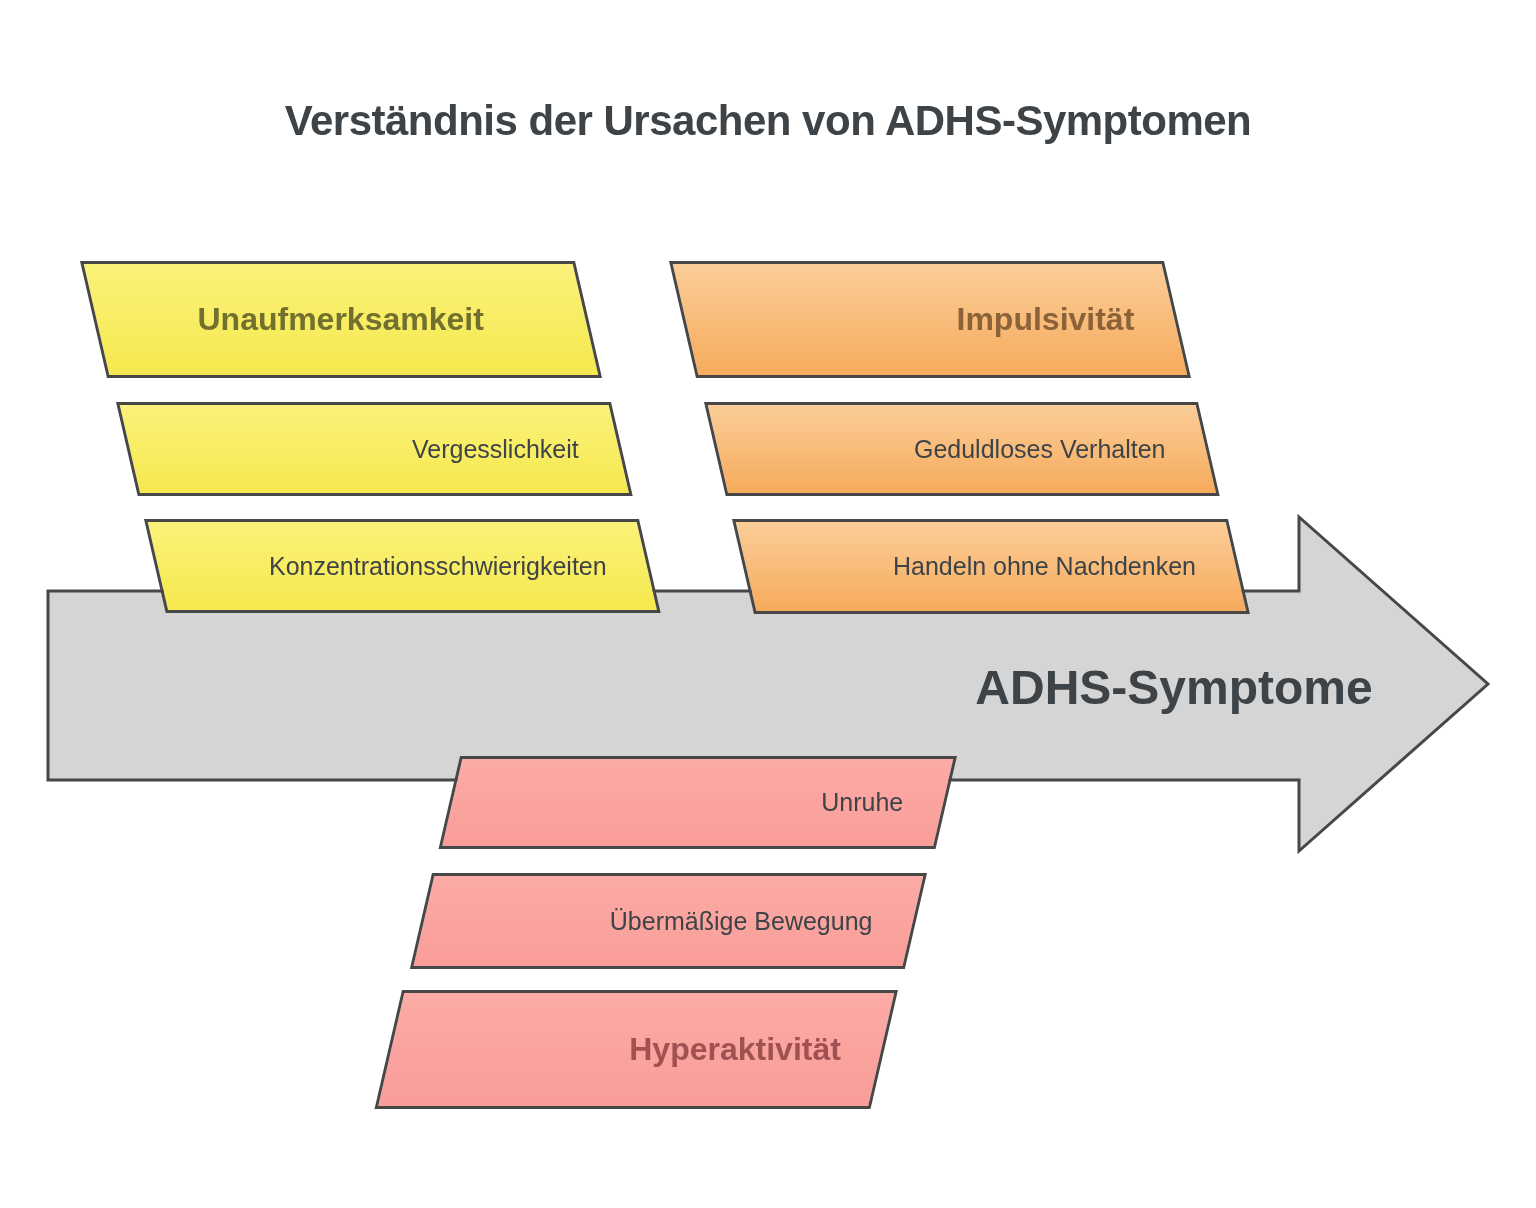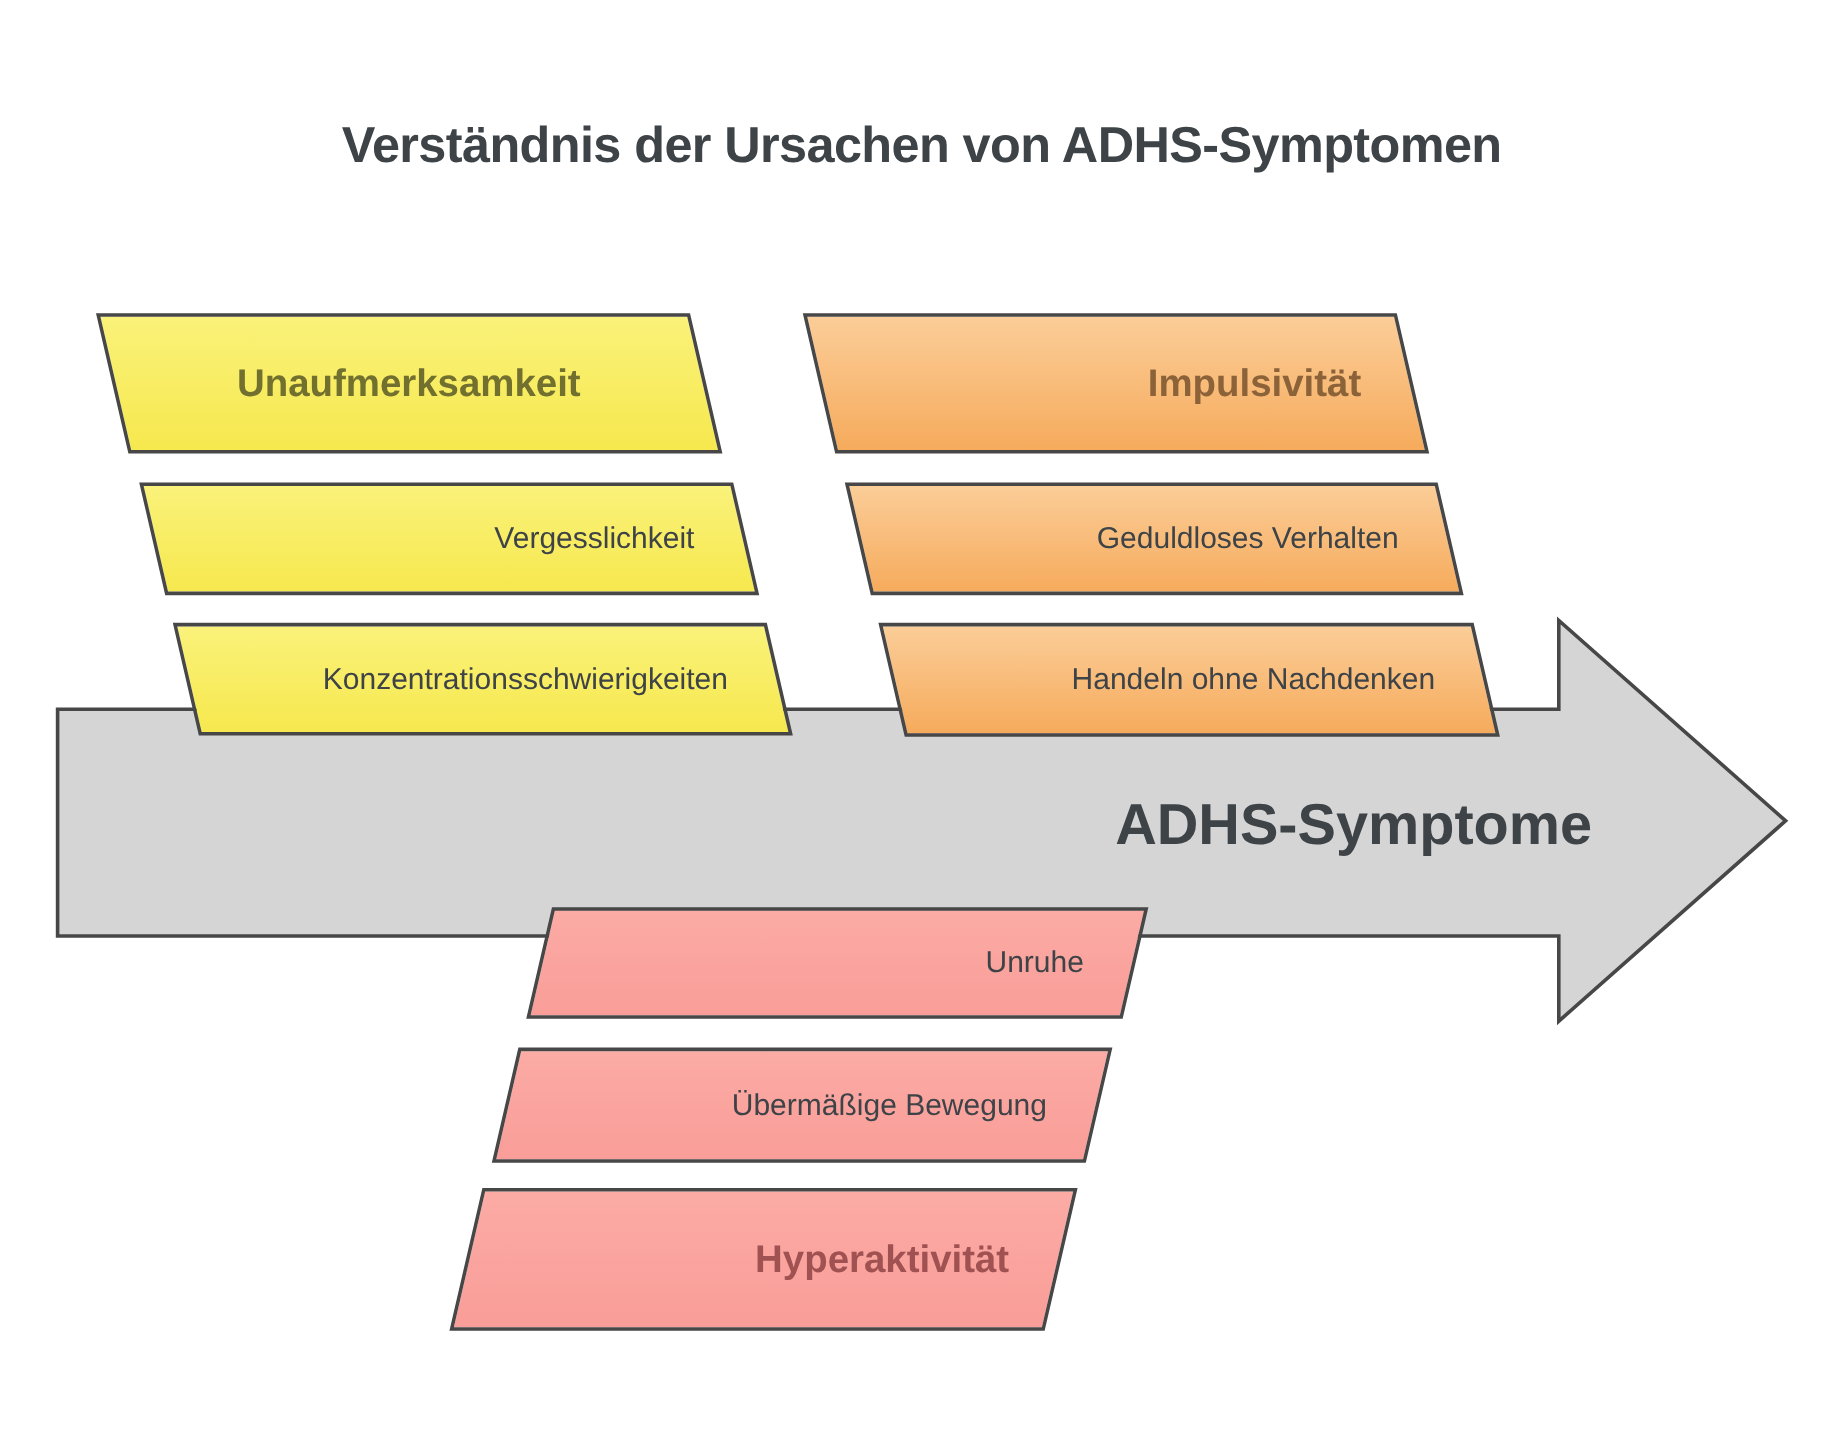--- a/index.html
+++ b/index.html
@@ -14,21 +14,21 @@
     position:absolute;
     left:0;top:97px;width:1536px;
     text-align:center;
     font-size:42px;font-weight:bold;
     letter-spacing:-0.5px;
     color:#3e4347;
   }
   #arrow-svg{position:absolute;left:0;top:0;z-index:1;}
   #arrow-label{
     position:absolute;
-    left:898px;top:660px;width:460px;
+    left:944px;top:660px;width:460px;
     text-align:center;
     font-size:48px;font-weight:bold;
     line-height:56px;
     color:#3e4347;
     z-index:2;
   }
   .pgram{
     position:absolute;
     box-sizing:border-box;
     border:3px solid #474747;

